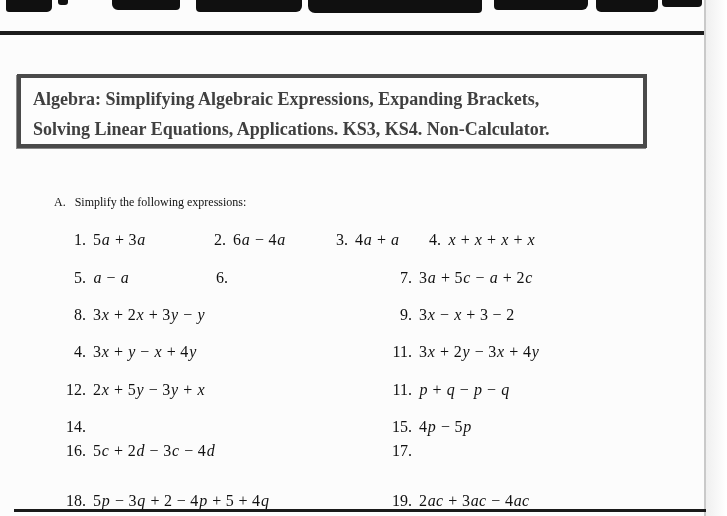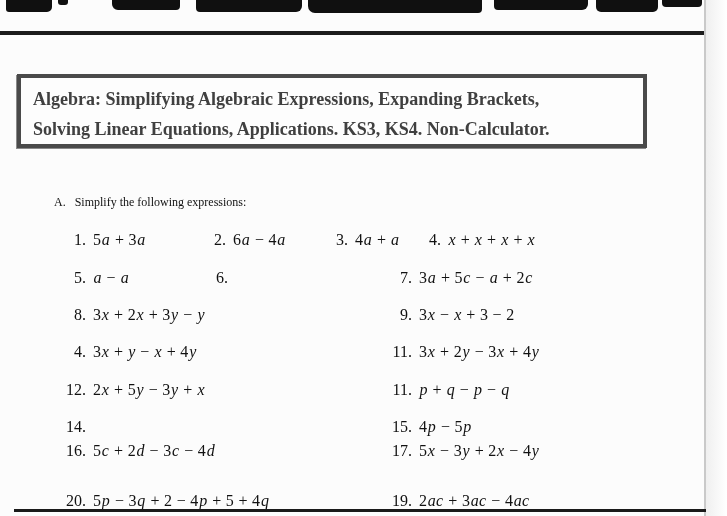--- a/index.html
+++ b/index.html
@@ -186,27 +186,26 @@
   </span>
 </div>
 
 <div class="prow r6">
   <span class="pitem c1">
     <span class="pnum">16.</span>
     <span class="pexpr">5<i>c</i> + 2<i>d</i> − 3<i>c</i> − 4<i>d</i></span>
   </span>
   <span class="pitem cR">
     <span class="pnum">17.</span>
-    <span class="pexpr">5<i>x</i> − 3<i>y</i> + 2<i>x</i> − 4<i>y</i></span>
   </span>
 </div>
 
 <div class="prow r7">
   <span class="pitem c1">
-    <span class="pnum">20.</span>
+    <span class="pnum">18.</span>
     <span class="pexpr">5<i>p</i> − 3<i>q</i> + 2 − 4<i>p</i> + 5 + 4<i>q</i></span>
   </span>
   <span class="pitem cR">
     <span class="pnum">19.</span>
     <span class="pexpr">2<i>ac</i> + 3<i>ac</i> − 4<i>ac</i></span>
   </span>
 </div>
 
 <div class="bottom-rule"></div>
 

